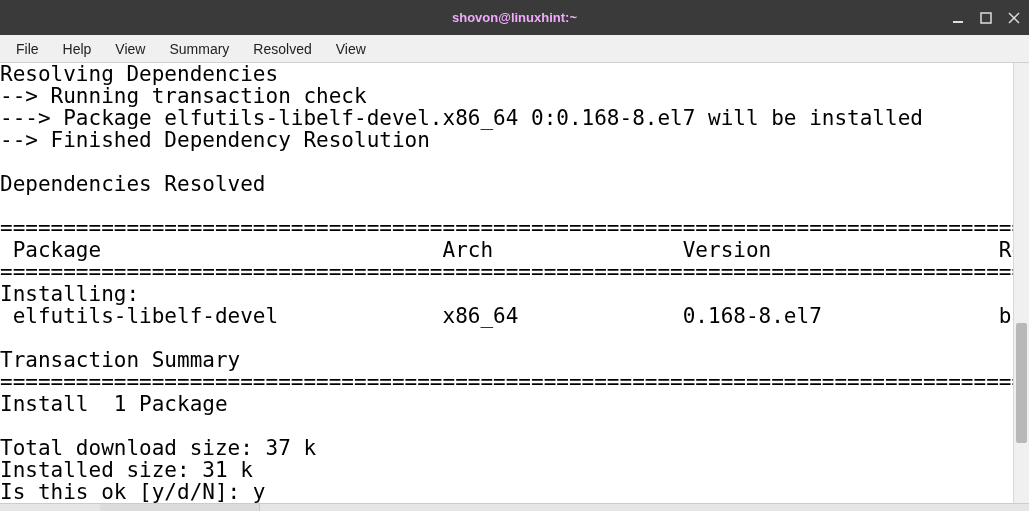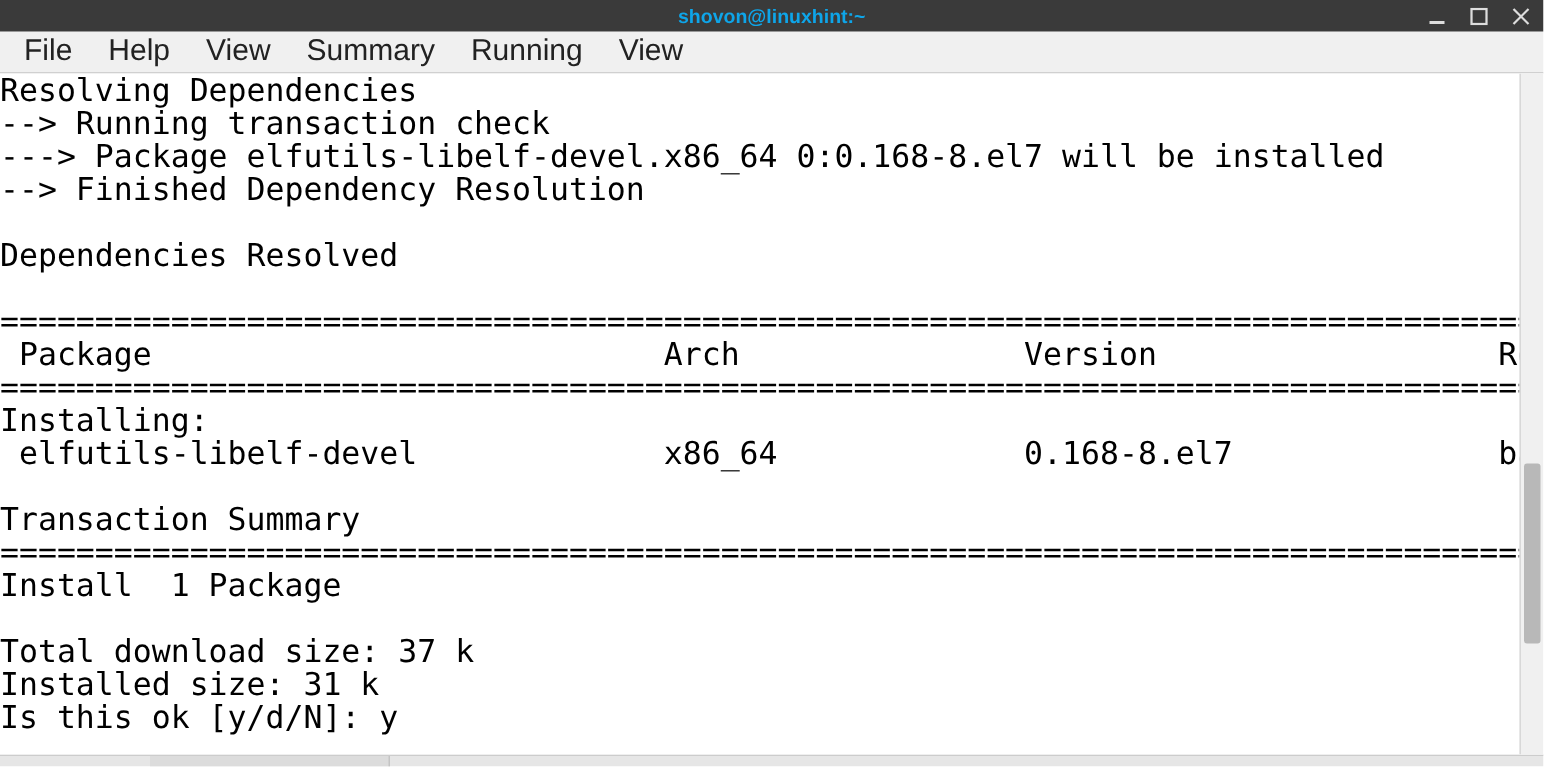--- a/index.html
+++ b/index.html
@@ -7,22 +7,22 @@
       font-family: sans-serif;
       background: #fff;
       width: 1029px;
       height: 511px;
       overflow: hidden;
       display: flex;
       flex-direction: column;
     }
     .titlebar {
       background: #3a3a3a;
-      color: #0ea5e9;
-      height: 21px;
+      color: #f0abfc;
+      height: 35px;
       display: flex;
       align-items: center;
       justify-content: center;
       position: relative;
       font-size: 13px;
       font-weight: bold;
     }
     .window-controls {
       position: absolute;
       right: 8px;
@@ -40,21 +40,21 @@
       color: #ddd;
     }
     .win-btn svg { display: block; }
     .menubar {
       background: #f0f0f0;
       border-bottom: 1px solid #d0d0d0;
       height: 28px;
       display: flex;
       align-items: center;
       padding: 0 4px;
-      font-size: 20px;
+      font-size: 14px;
       color: #222;
     }
     .menu-item {
       padding: 4px 12px;
       cursor: pointer;
     }
     .terminal-area {
       flex: 1;
       display: flex;
       background: #fff;
@@ -126,21 +126,21 @@
         </svg>
     </div>
   </div>
 </div>
 
 <div class="menubar">
   <div class="menu-item">File</div>
   <div class="menu-item">Help</div>
   <div class="menu-item">View</div>
   <div class="menu-item">Summary</div>
-  <div class="menu-item">Running</div>
+  <div class="menu-item">Resolved</div>
   <div class="menu-item">View</div>
 </div>
 
 <div class="terminal-area">
   <div class="terminal-content" id="term">Resolving Dependencies
 --&gt; Running transaction check
 ---&gt; Package elfutils-libelf-devel.x86_64 0:0.168-8.el7 will be installed
 --&gt; Finished Dependency Resolution
 
 Dependencies Resolved

